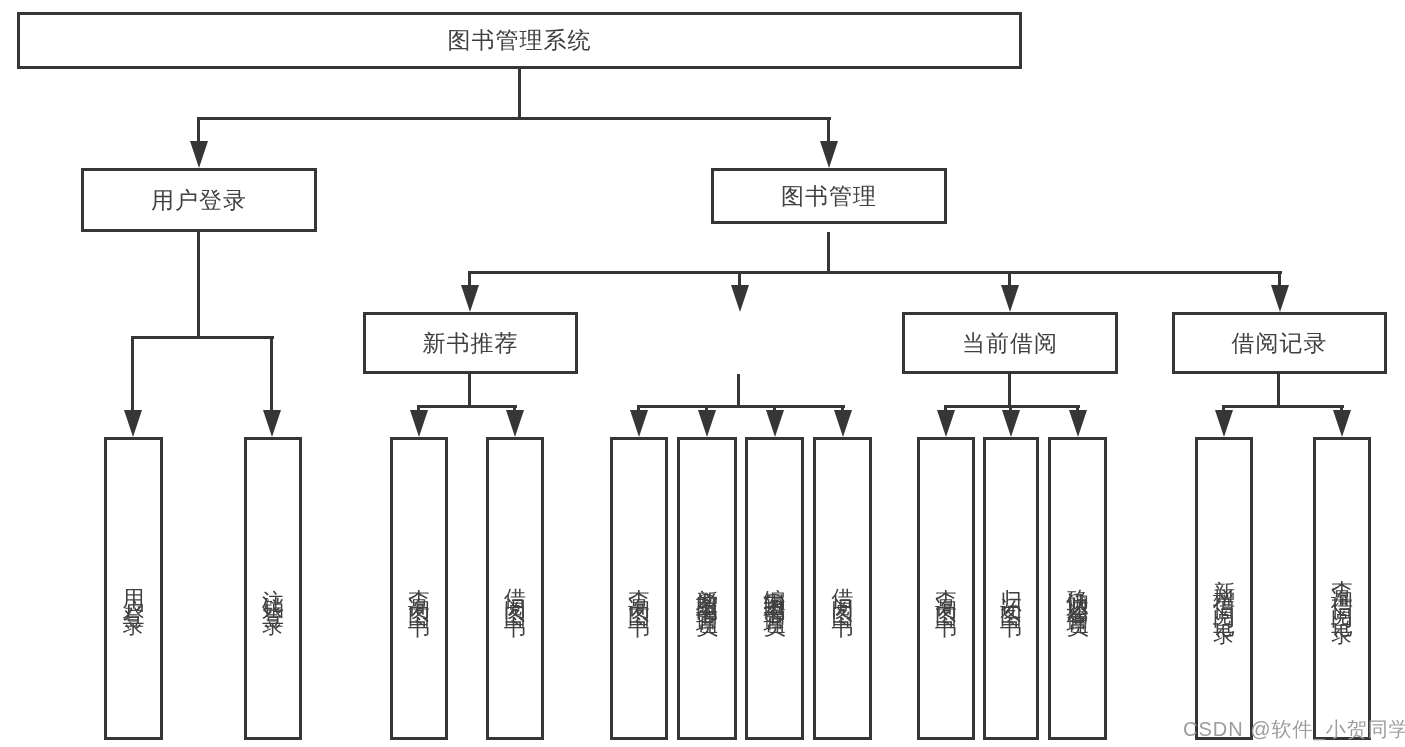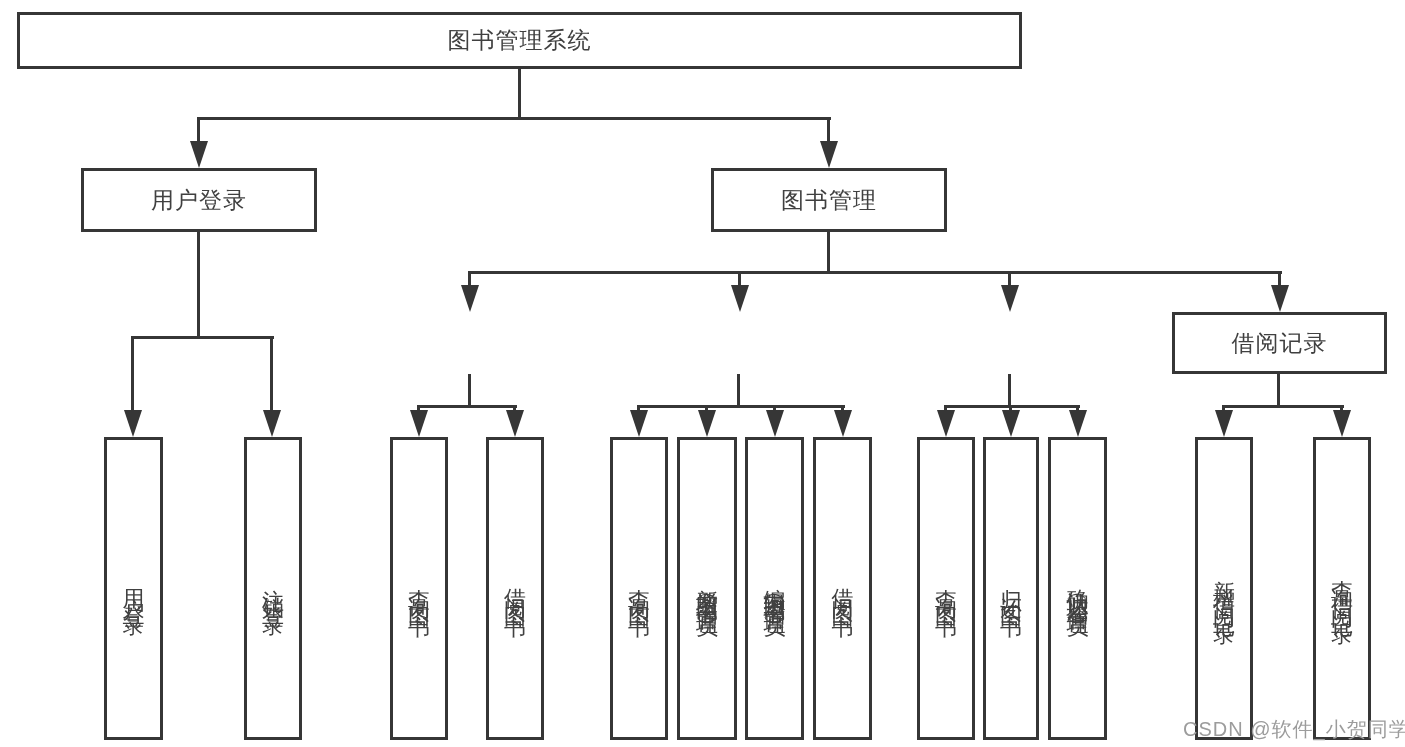--- a/index.html
+++ b/index.html
@@ -57,26 +57,32 @@
 <div class="canvas">
 
   <div class="node" style="left:17px; top:12px; width:1005px; height:57px;">
     <span class="h-label">图书管理系统</span>
   </div>
 
   <div class="node" style="left:81px; top:168px; width:236px; height:64px;">
     <span class="h-label">用户登录</span>
   </div>
 
-  <div class="node" style="left:711px; top:168px; width:236px; height:64px;">
+  <div class="node" style="left:711px; top:168px; width:236px; height:56px;">
     <span class="h-label">图书管理</span>
   </div>
 
-
-
+  <div class="node" style="left:363px; top:312px; width:215px; height:62px;">
+    <span class="h-label">新书推荐</span>
+  </div>
+
+
+  <div class="node" style="left:902px; top:312px; width:216px; height:62px;">
+    <span class="h-label">当前借阅</span>
+  </div>
 
   <div class="node" style="left:1172px; top:312px; width:215px; height:62px;">
     <span class="h-label">借阅记录</span>
   </div>
 
   <div class="node leaf" style="left:104px; top:437px; width:59px; height:303px;">
     <span class="v-text">用户登录</span>
   </div>
 
   <div class="node leaf" style="left:244px; top:437px; width:58px; height:303px;">

